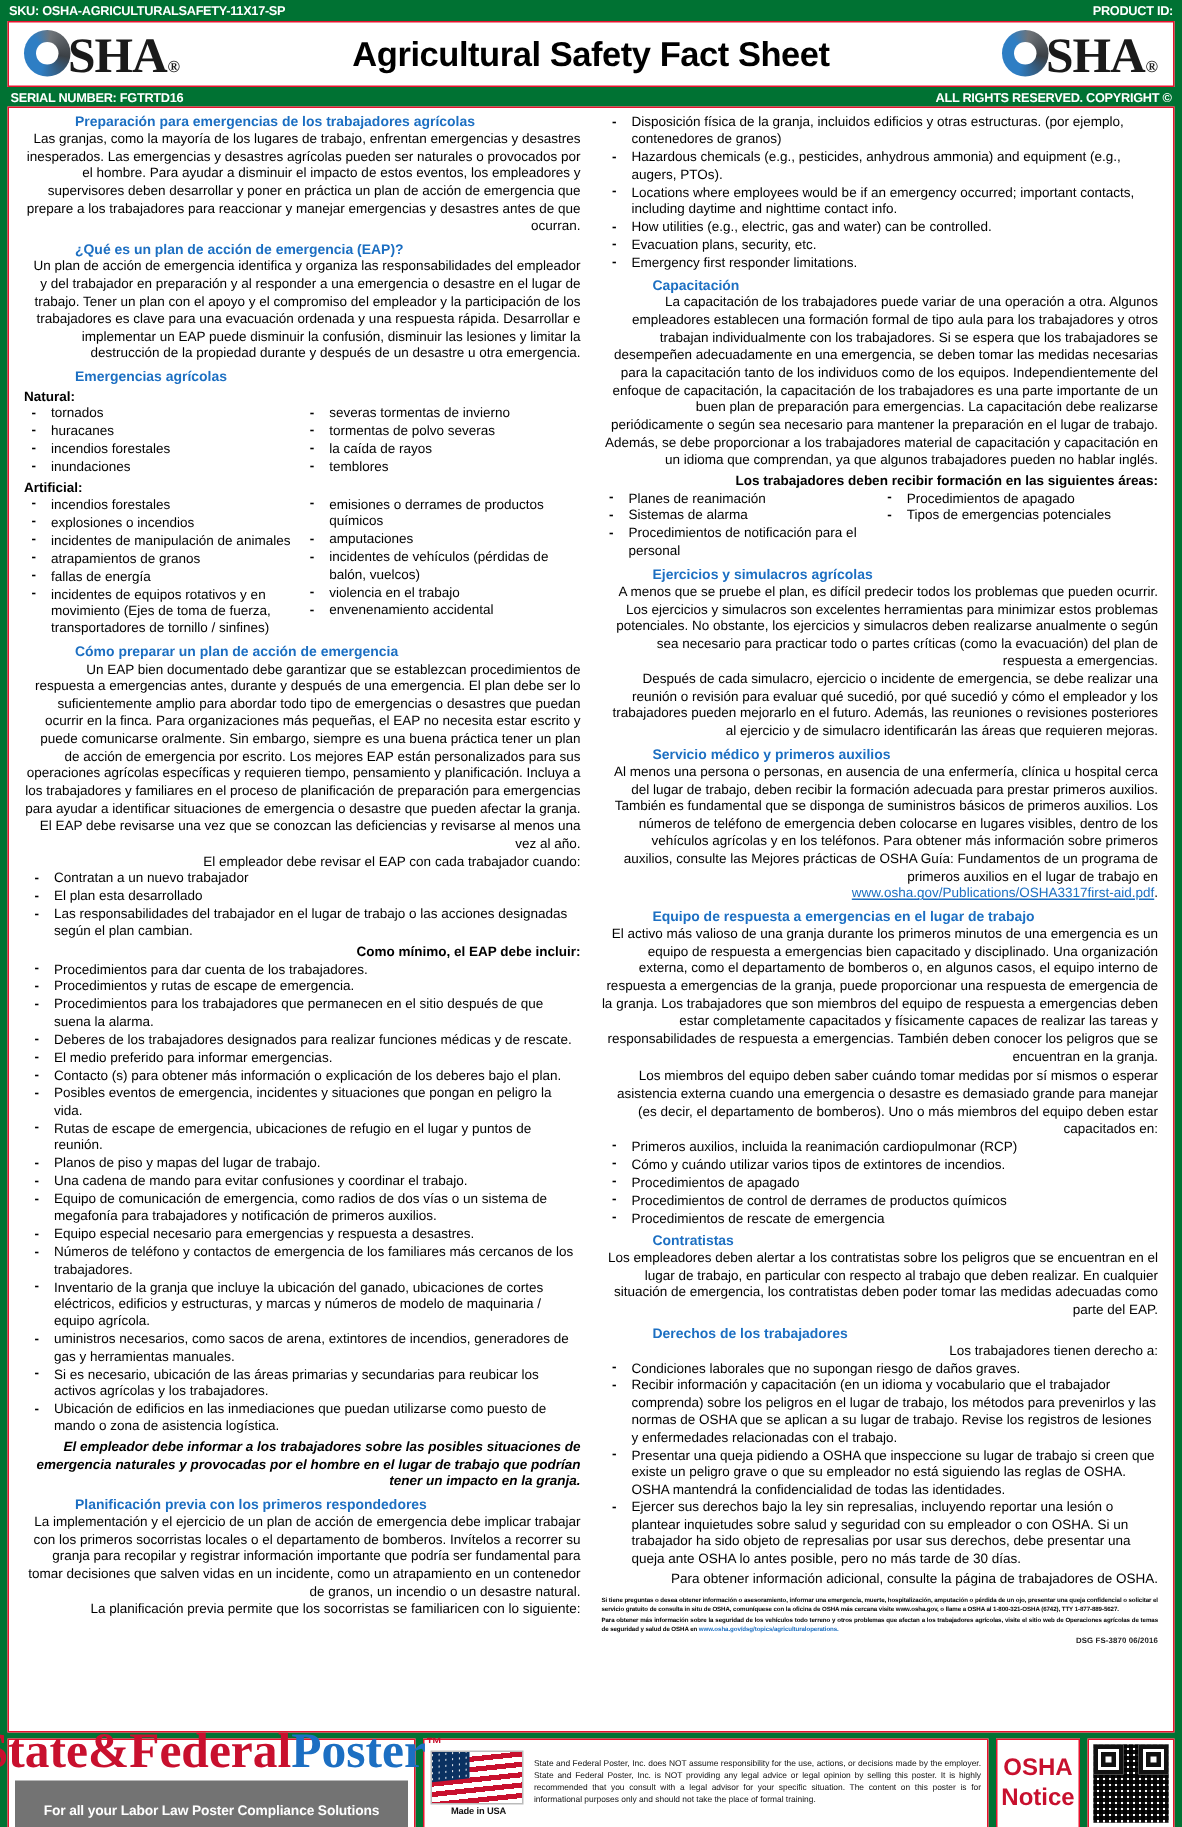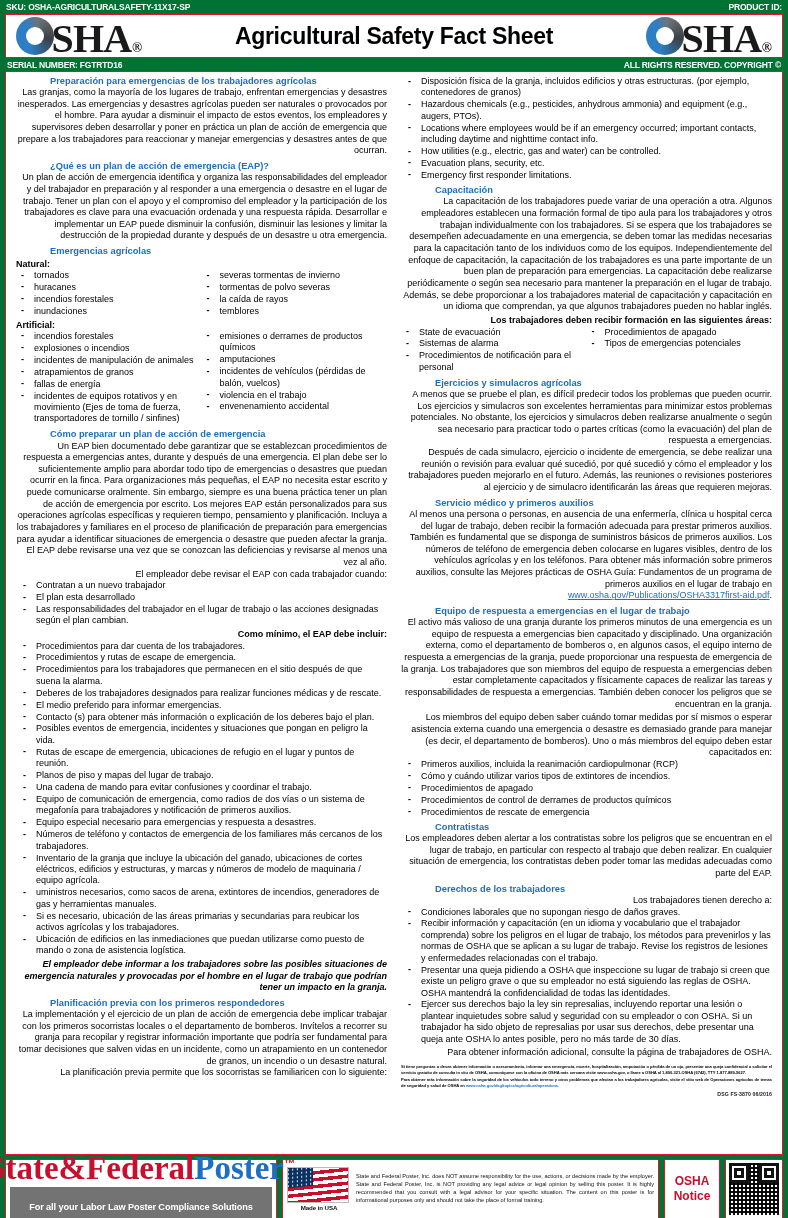--- a/index.html
+++ b/index.html
@@ -71,21 +71,21 @@
     border-radius: 50%;
     background: #ffffff;
   }
   .osha-logo .letters { letter-spacing: -0.02em; }
   .osha-logo .reg {
     font-size: 0.34em;
     vertical-align: super;
     margin-left: 0.04em;
     font-weight: bold;
   }
-  .logo-lg { font-size: 40px; }
+  .logo-lg { font-size: 33px; }
   .logo-lg .ring { width: 0.95em; height: 0.95em; }
 
   
   .serialbar {
     height: 13px;
     display: flex; align-items: center; justify-content: space-between;
     padding: 0 7px;
     color: #ffffff;
     font-size: 8.5px; font-weight: bold;
     letter-spacing: -0.2px;
@@ -264,21 +264,21 @@
     text-align: justify;
     font-weight: normal;
   }
   .osha-notice-box {
     width: 56px;
     background: #ffffff;
     border: 1.5px solid #e8112d;
     display: flex; flex-direction: column;
     align-items: center; justify-content: center;
     color: #c8102e;
-    font-size: 12px; font-weight: bold;
+    font-size: 16px; font-weight: bold;
     line-height: 1.25;
   }
   .qr-box {
     width: 58px;
     background: #ffffff;
     border: 1.5px solid #e8112d;
     display: flex; align-items: center; justify-content: center;
     padding: 3px;
   }
   .qr {
@@ -421,21 +421,21 @@
         <li>How utilities (e.g., electric, gas and water) can be controlled.</li>
         <li>Evacuation plans, security, etc.</li>
         <li>Emergency first responder limitations.</li>
       </ul>
 
       <div class="h-blue">Capacitación</div>
       <p class="body">La capacitación de los trabajadores puede variar de una operación a otra. Algunos empleadores establecen una formación formal de tipo aula para los trabajadores y otros trabajan individualmente con los trabajadores. Si se espera que los trabajadores se desempeñen adecuadamente en una emergencia, se deben tomar las medidas necesarias para la capacitación tanto de los individuos como de los equipos. Independientemente del enfoque de capacitación, la capacitación de los trabajadores es una parte importante de un buen plan de preparación para emergencias. La capacitación debe realizarse periódicamente o según sea necesario para mantener la preparación en el lugar de trabajo. Además, se debe proporcionar a los trabajadores material de capacitación y capacitación en un idioma que comprendan, ya que algunos trabajadores pueden no hablar inglés.</p>
       <p class="body bold tight">Los trabajadores deben recibir formación en las siguientes áreas:</p>
       <div class="two-col">
         <ul class="bullets">
-          <li>State de evacuación</li>
+          <li>Planes de reanimación</li>
           <li>Sistemas de alarma</li>
           <li>Procedimientos de notificación para el personal</li>
         </ul>
         <ul class="bullets">
           <li>Procedimientos de apagado</li>
           <li>Tipos de emergencias potenciales</li>
         </ul>
       </div>
 
       <div class="h-blue">Ejercicios y simulacros agrícolas</div>

